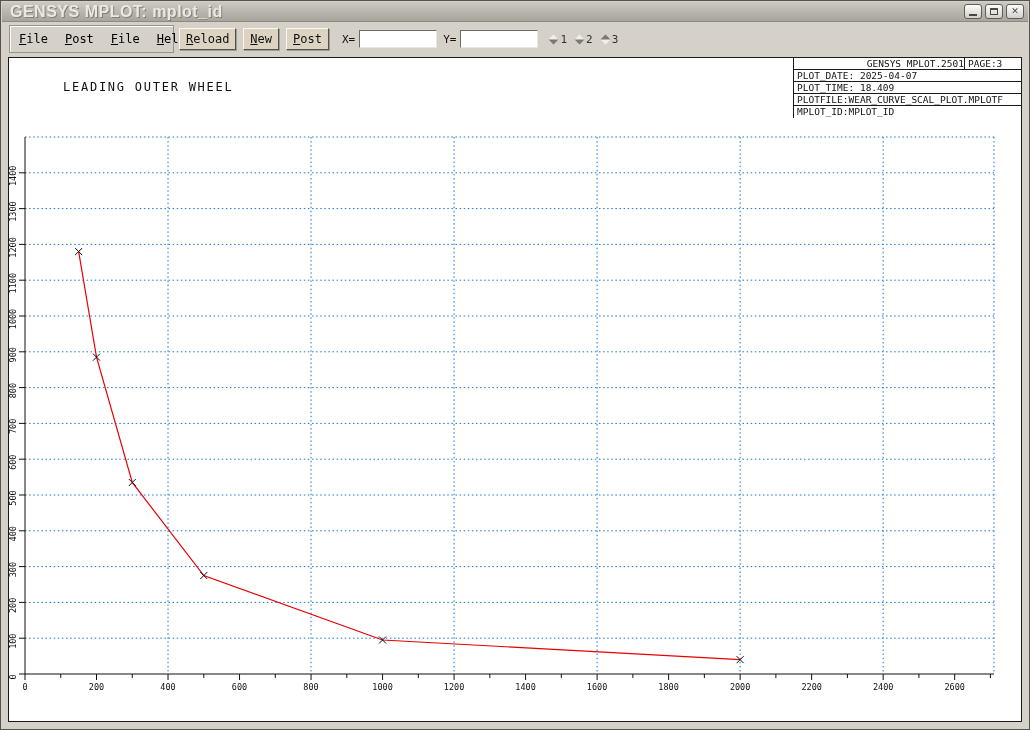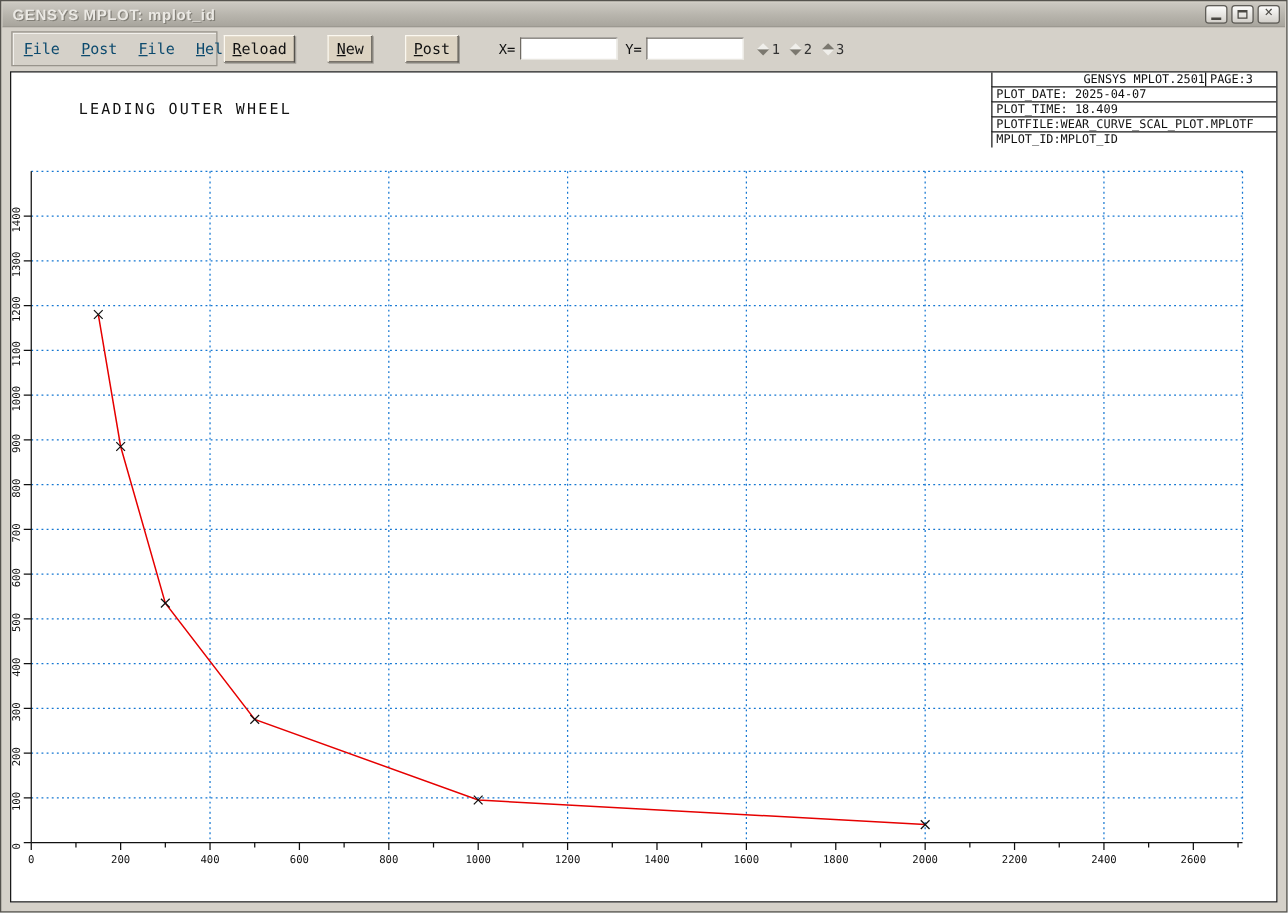--- a/index.html
+++ b/index.html
@@ -10,21 +10,21 @@
     font-family:"DejaVu Sans Mono", monospace; overflow:hidden;
   }
   
   .titlebar {
     position:absolute; left:1px; top:1px; right:1px; height:20px;
     background:linear-gradient(180deg,#ccc9c2 0%,#b7b4ac 55%,#a8a59d 100%);
     border-bottom:1px solid #8d8a83;
     display:flex; align-items:center; padding:0 4px 0 8px;
   }
   .titlebar .title {
-    font-family:"Liberation Sans", sans-serif; font-size:12px; font-weight:bold;
+    font-family:"Liberation Sans", sans-serif; font-size:16px; font-weight:bold;
     color:#ebe9e4; text-shadow:1px 1px 0 #827f77; letter-spacing:0.5px;
   }
   .winbtns { margin-left:auto; display:flex; gap:3px; }
   .winbtn {
     width:18px; height:15px; border:1px solid #5f5d58; border-radius:3px;
     background:linear-gradient(180deg,#fdfdfc,#d2cfc9);
     display:flex; align-items:center; justify-content:center;
     color:#4a4843; font-size:9px; line-height:1;
   }
   .glyph-min { width:8px; height:3px; border-bottom:2px solid #4a4843; margin-top:5px; }
@@ -33,28 +33,28 @@
   
   .toolbar {
     position:absolute; left:1px; top:21px; right:1px; height:34px;
     background:#d5d1c9; display:flex; align-items:center;
   }
   .menuframe {
     position:absolute; left:7px; top:3px; width:165px; height:28px;
     border:1px solid #98948c; box-shadow:inset 1px 1px 0 #fbfaf7;
     display:flex; align-items:center; padding-left:7px; column-gap:13px;
   }
-  .menuitem { font-size:12px; color:#0c4a6e; padding:1px 2px; }
+  .menuitem { font-size:12px; color:#000000; padding:1px 2px; }
   .menuitem::first-letter { text-decoration:underline; }
   .tb-right { position:absolute; left:177px; top:0; height:34px; display:flex; align-items:center; }
   .tbbtn {
     background:#dcd3c2; border:1px solid; border-color:#fbf8f0 #55524c #55524c #fbf8f0;
     box-shadow:1px 1px 0 rgba(0,0,0,0.25);
     font-family:"DejaVu Sans Mono", monospace; font-size:12px; color:#111;
-    padding:3px 6px; margin-right:26px;
+    padding:3px 6px; margin-right:7px;
   }
   .tbbtn::first-letter { text-decoration:underline; }
   .fieldlabel { font-size:11px; color:#111; margin:0 4px 0 6px; }
   .tbinput {
     width:78px; height:18px; background:#fff;
     border:1px solid; border-color:#6f6b64 #e9e7e1 #e9e7e1 #6f6b64;
     font-family:"DejaVu Sans Mono", monospace; font-size:11px; padding:0 3px;
   }
   .toggles { display:flex; align-items:center; margin-left:12px; gap:9px; }
   .toggle { display:flex; align-items:center; gap:3px; font-size:11px; color:#333; }

